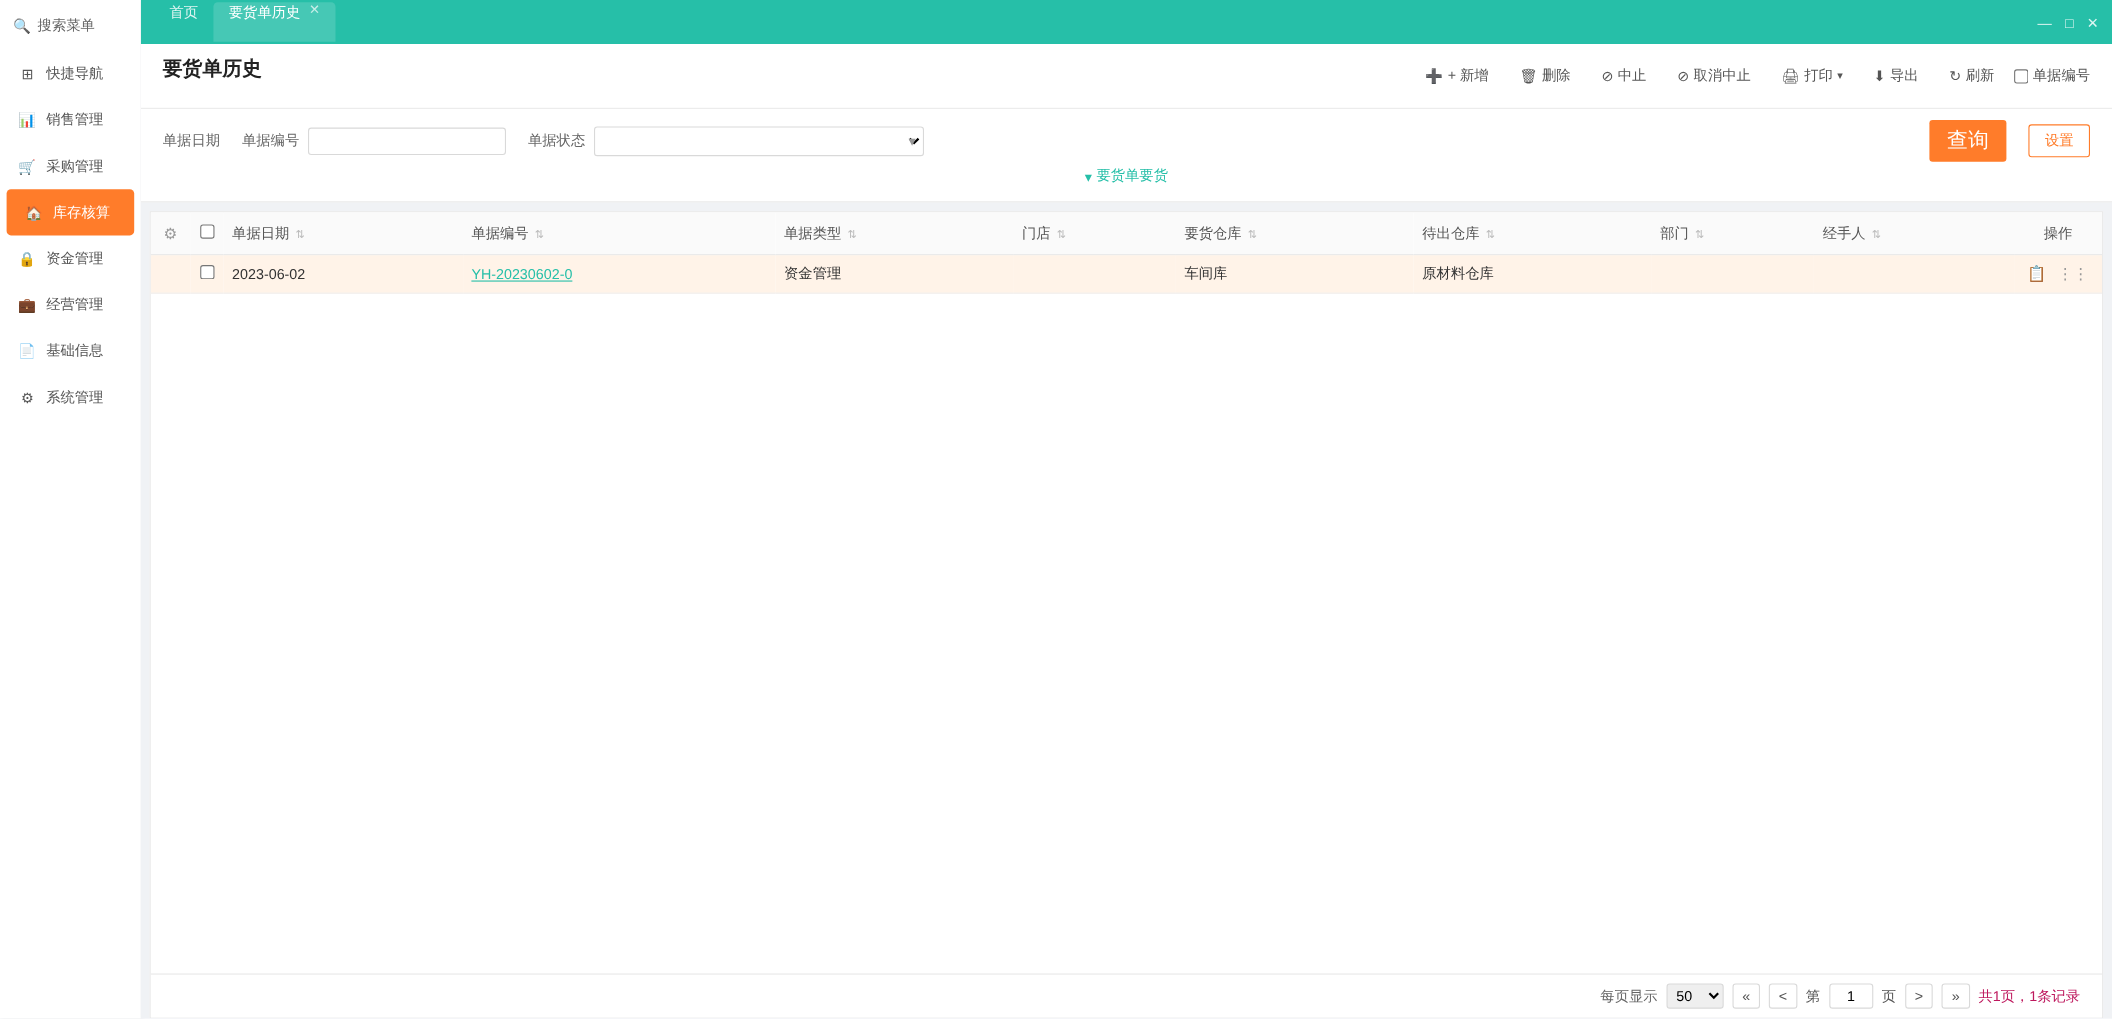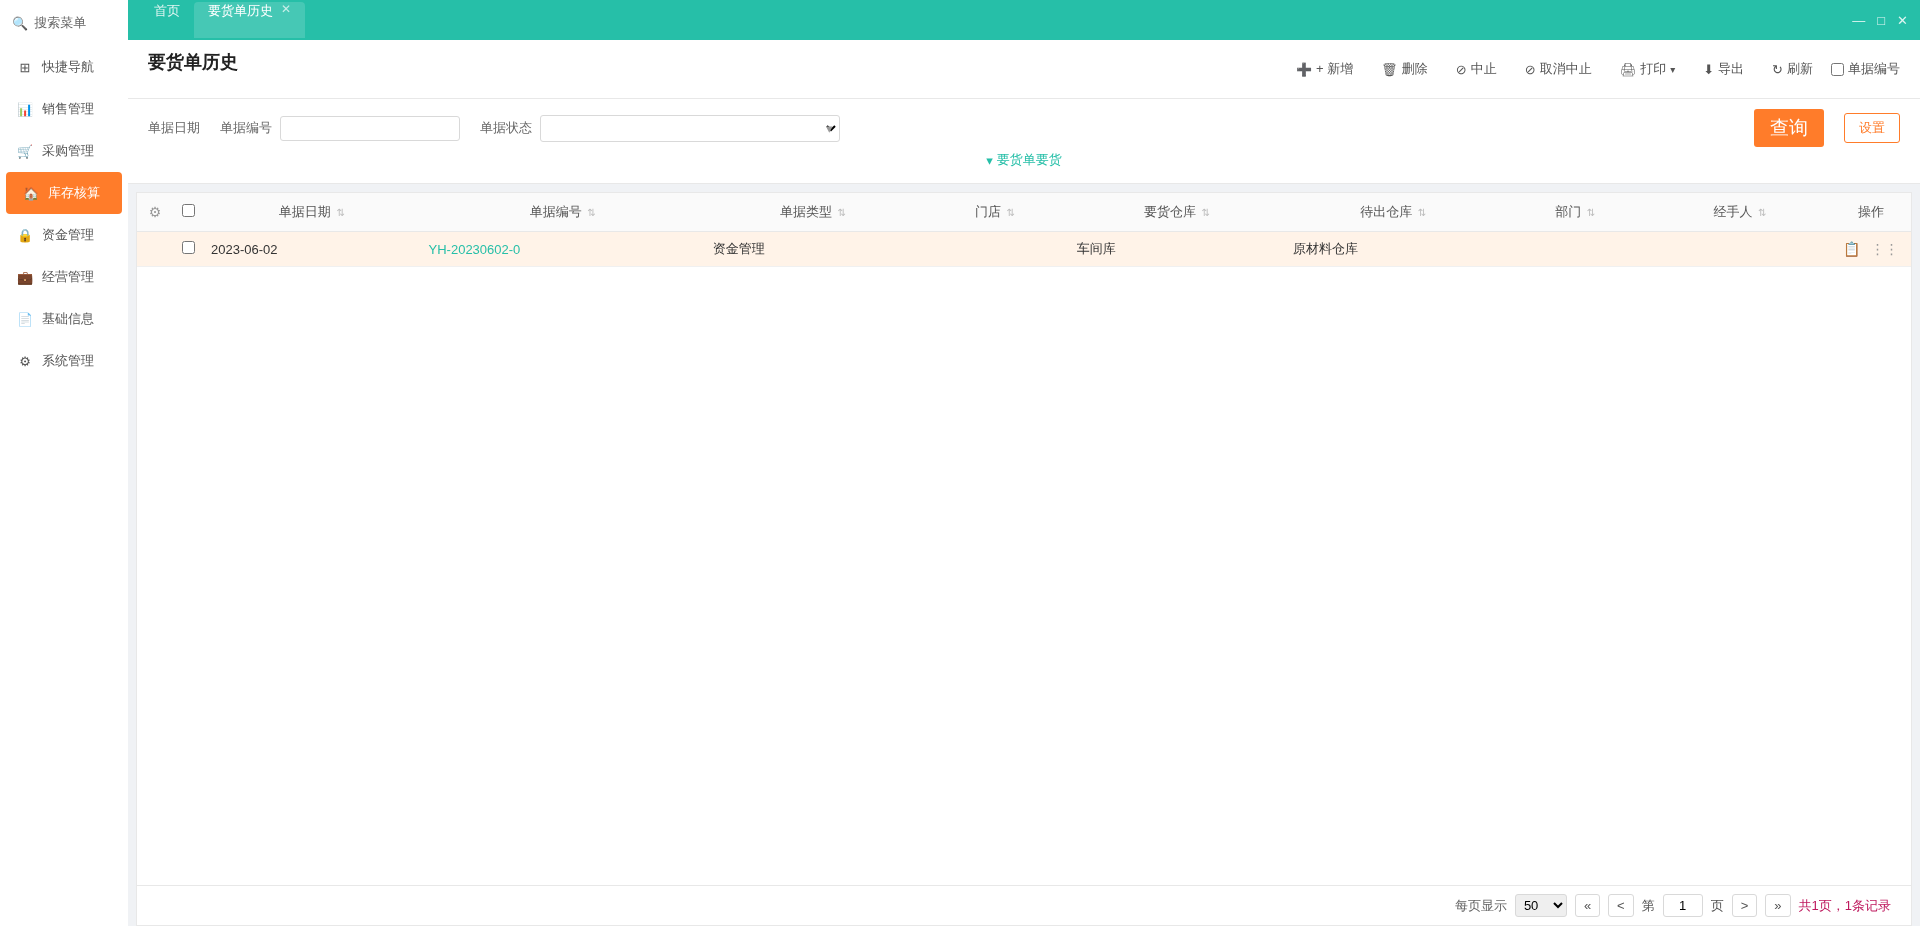--- a/index.html
+++ b/index.html
@@ -224,21 +224,21 @@
     }
     table {
       width: 100%;
       border-collapse: collapse;
       font-size: 13px;
     }
     thead th {
       background: #fafafa;
       border-bottom: 1px solid #e8e8e8;
       padding: 10px 8px;
-      text-align: center;
+      text-align: left;
       color: #555;
       font-weight: normal;
       white-space: nowrap;
       position: relative;
     }
     thead th .sort-icon {
       color: #bbb;
       font-size: 10px;
       margin-left: 2px;
     }
@@ -247,20 +247,21 @@
       margin-left: 22px;
     }
     tbody tr.selected { background: #fff3e8; }
     tbody td {
       padding: 8px 8px;
       color: #333;
     }
     .col-link {
       color: #26bfa8;
       cursor: pointer;
+      text-decoration: underline;
     }
     .col-check { width: 30px; text-align: center; }
     .col-ops { text-align: center; width: 80px; }
     .op-icon {
       cursor: pointer;
       color: #999;
       font-size: 14px;
       margin: 0 3px;
     }
     .th-settings { width: 36px; text-align: center; }

